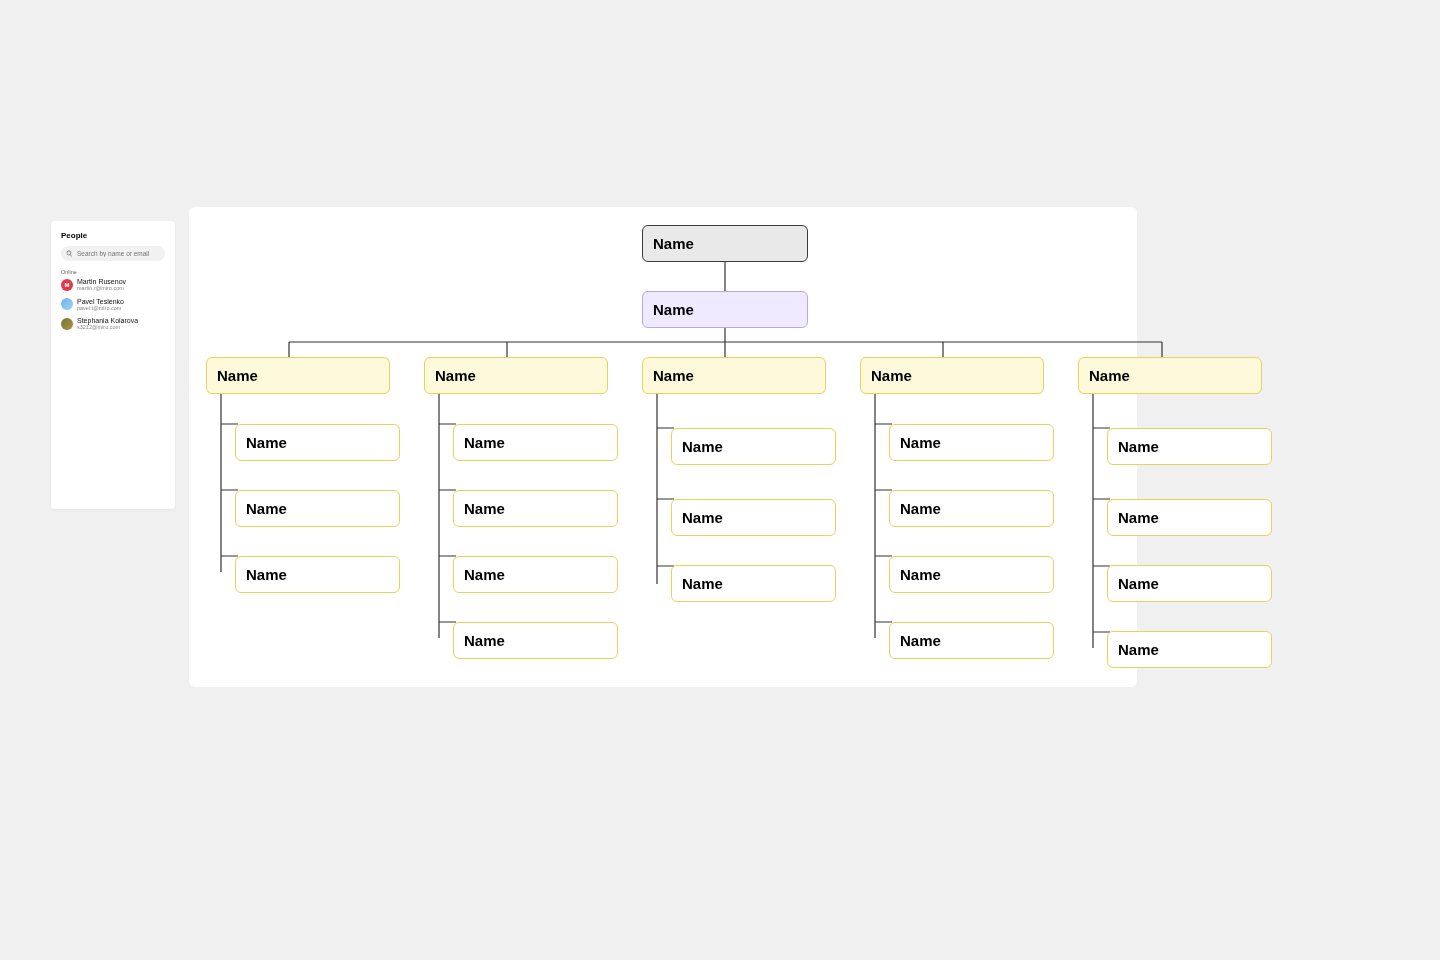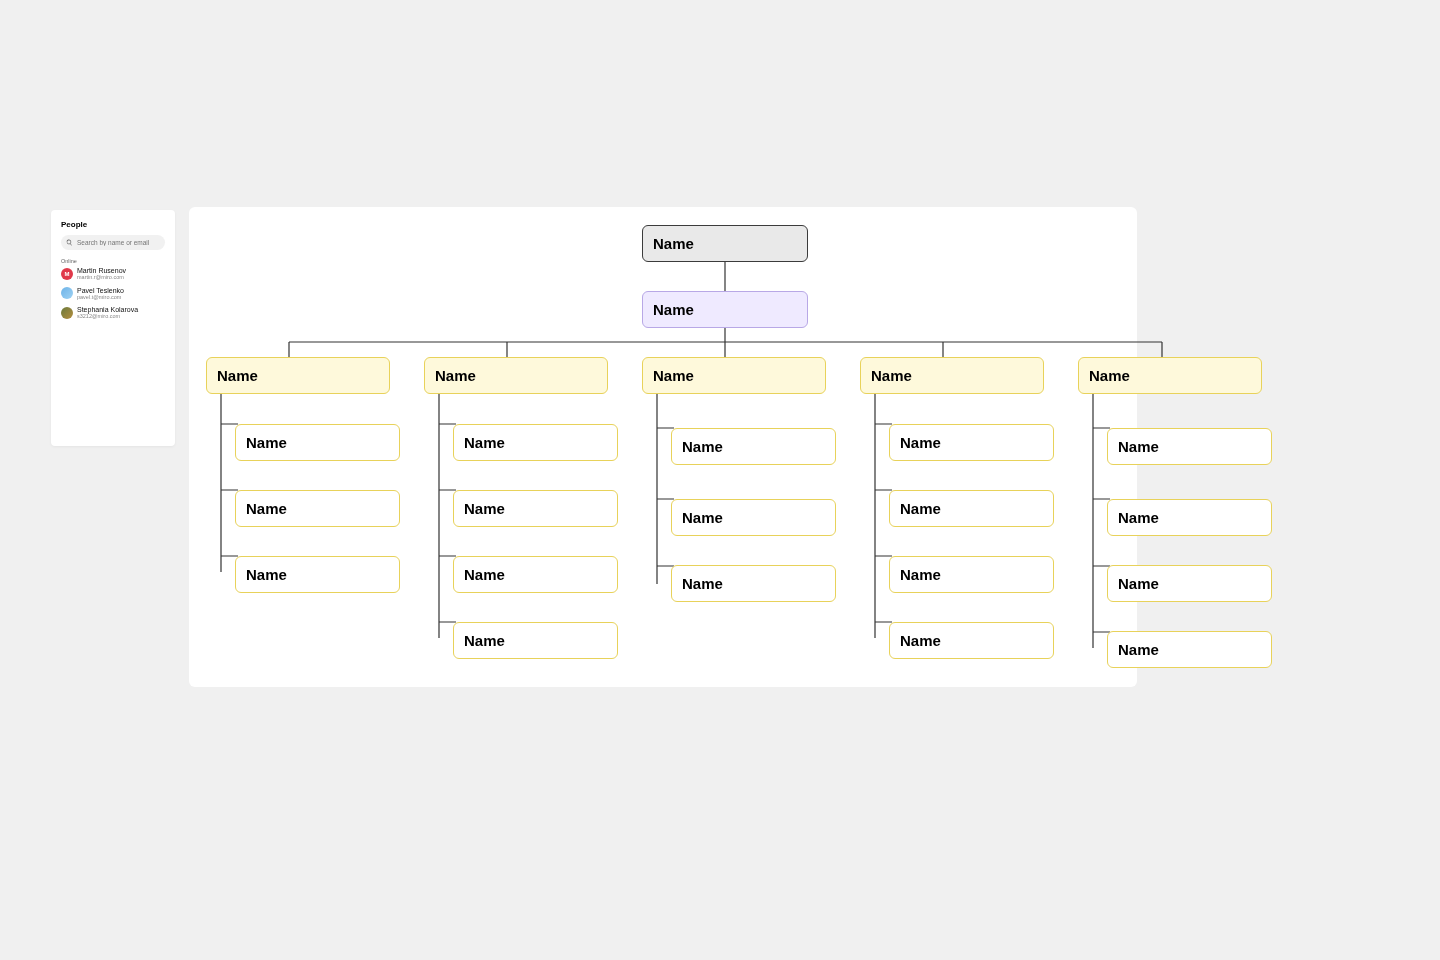--- a/index.html
+++ b/index.html
@@ -6,22 +6,22 @@
   body {
     background: #f0f0f0;
     font-family: -apple-system, BlinkMacSystemFont, "Segoe UI", Arial, sans-serif;
     width: 1440px;
     height: 960px;
     position: relative;
     overflow: hidden;
   }
   .people-panel {
     position: absolute;
-    left: 51px; top: 210px;
-    width: 124px; height: 236px;
+    left: 51px; top: 221px;
+    width: 124px; height: 288px;
     background: #fff;
     border-radius: 4px;
     padding: 10px;
     font-size: 7px;
     box-shadow: 0 1px 3px rgba(0,0,0,0.05);
   }
   .people-title { font-weight: 700; font-size: 8px; margin-bottom: 6px; }
   .search-box {
     display: flex; align-items: center;
     background: #f1f1f1;

